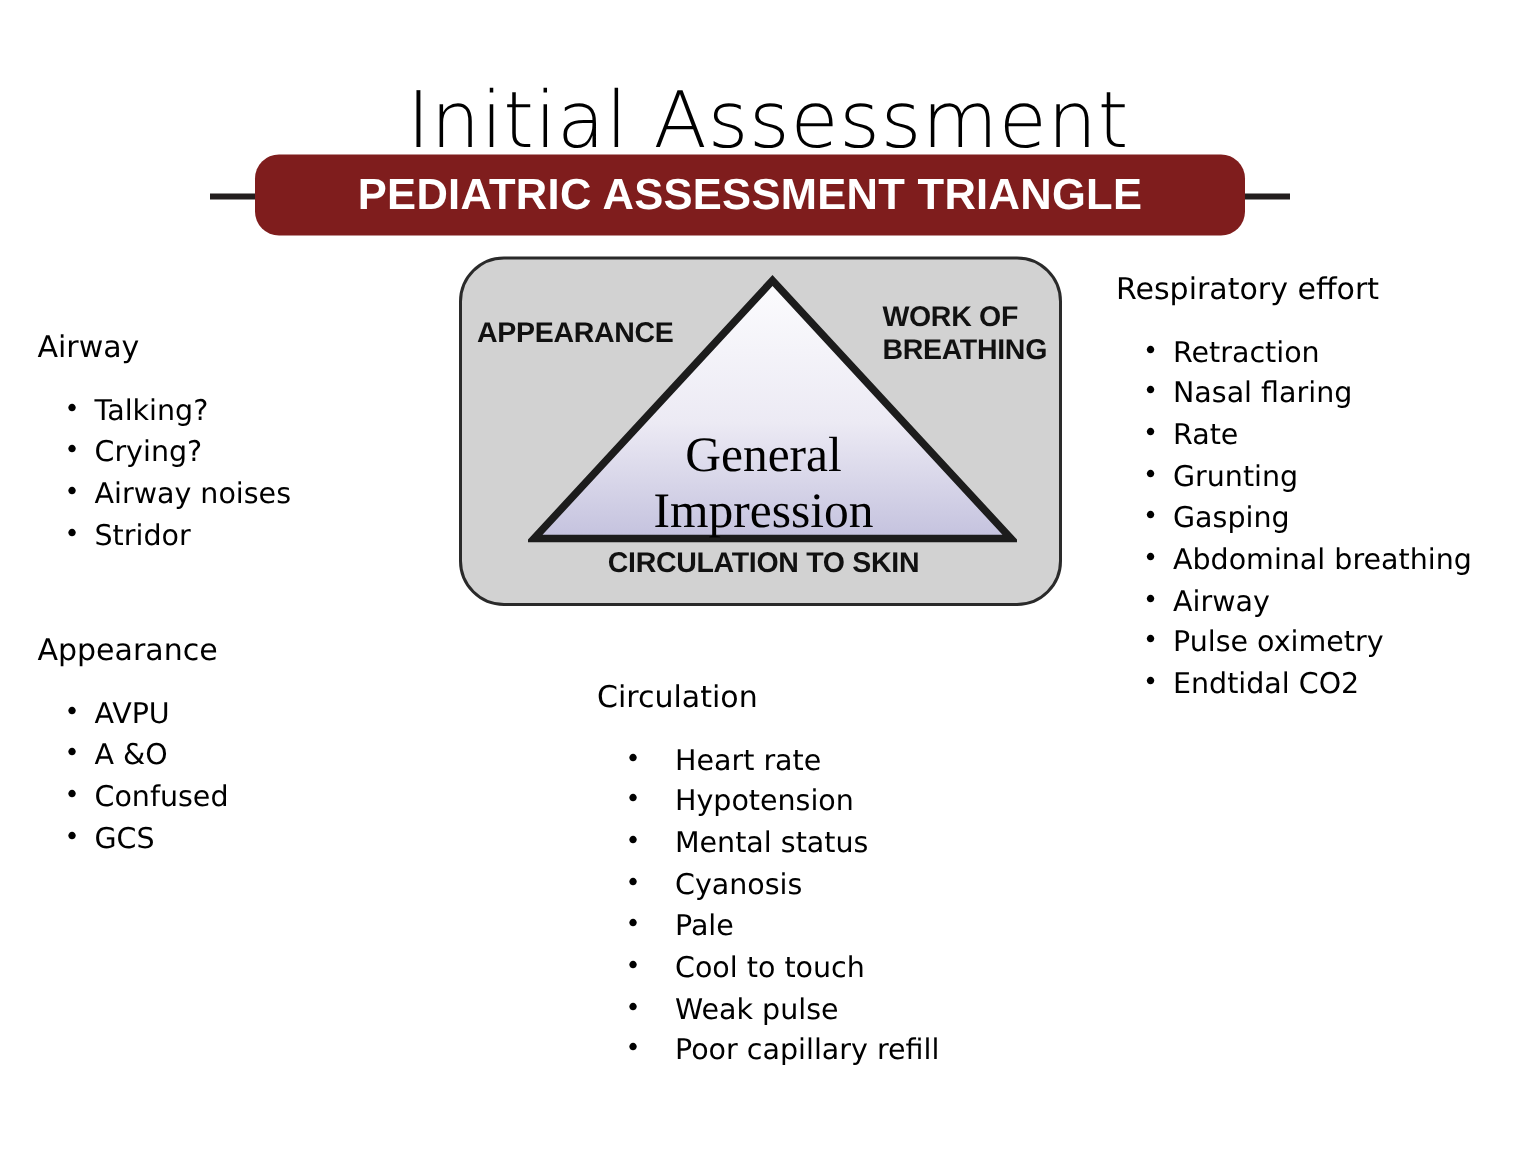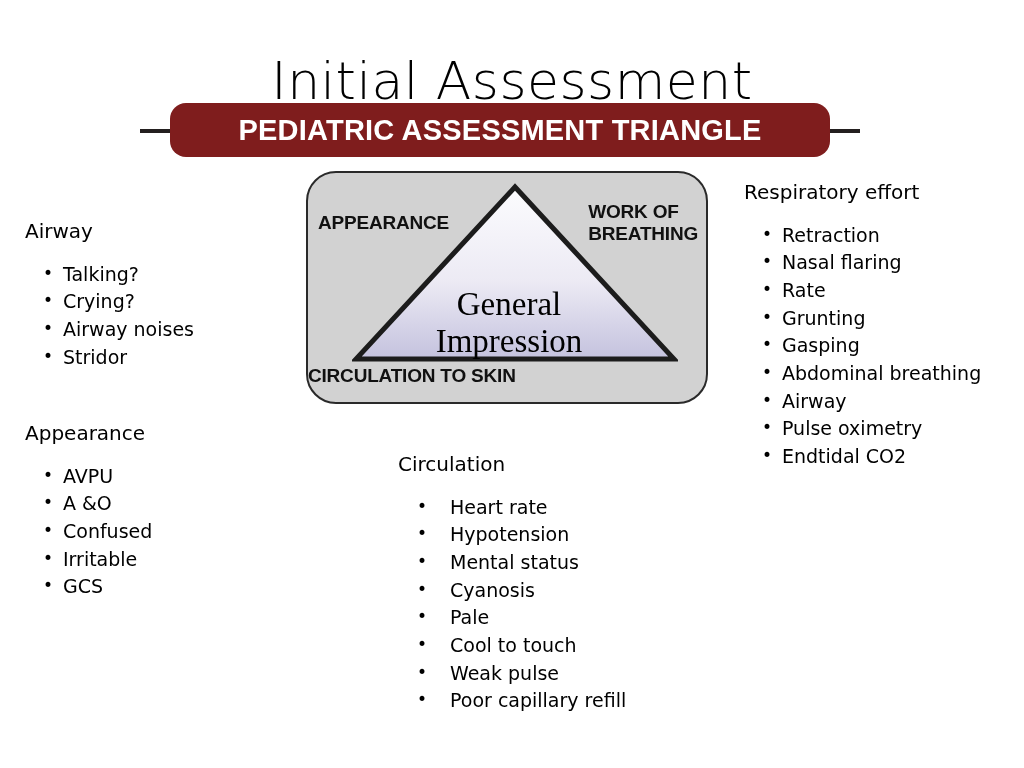--- a/index.html
+++ b/index.html
@@ -106,21 +106,21 @@
     letter-spacing: -0.2px;
     line-height: 1.15;
     color: #111111;
     white-space: pre-line;
   }
   #label-circulation-to-skin {
     position: absolute;
     left: 0;
     width: 402px;
     top: 192px;
-    text-align: left;
+    text-align: center;
     font-family: "Liberation Sans", sans-serif;
     font-weight: bold;
     font-size: 19px;
     letter-spacing: -0.2px;
     color: #111111;
   }
   #triangle-svg {
     position: absolute;
     left: 44px;
     top: 10px;
@@ -227,21 +227,20 @@
     <li>Stridor</li>
   </ul>
 </div>
 
 <div class="text-block" id="block-appearance">
   <div class="block-heading">Appearance</div>
   <ul class="bullets">
     <li>AVPU</li>
     <li>A &amp;O</li>
     <li>Confused</li>
-    <li>Irritable</li>
     <li>GCS</li>
   </ul>
 </div>
 
 <div class="text-block" id="block-respiratory">
   <div class="block-heading">Respiratory effort</div>
   <ul class="bullets">
     <li>Retraction</li>
     <li>Nasal flaring</li>
     <li>Rate</li>

